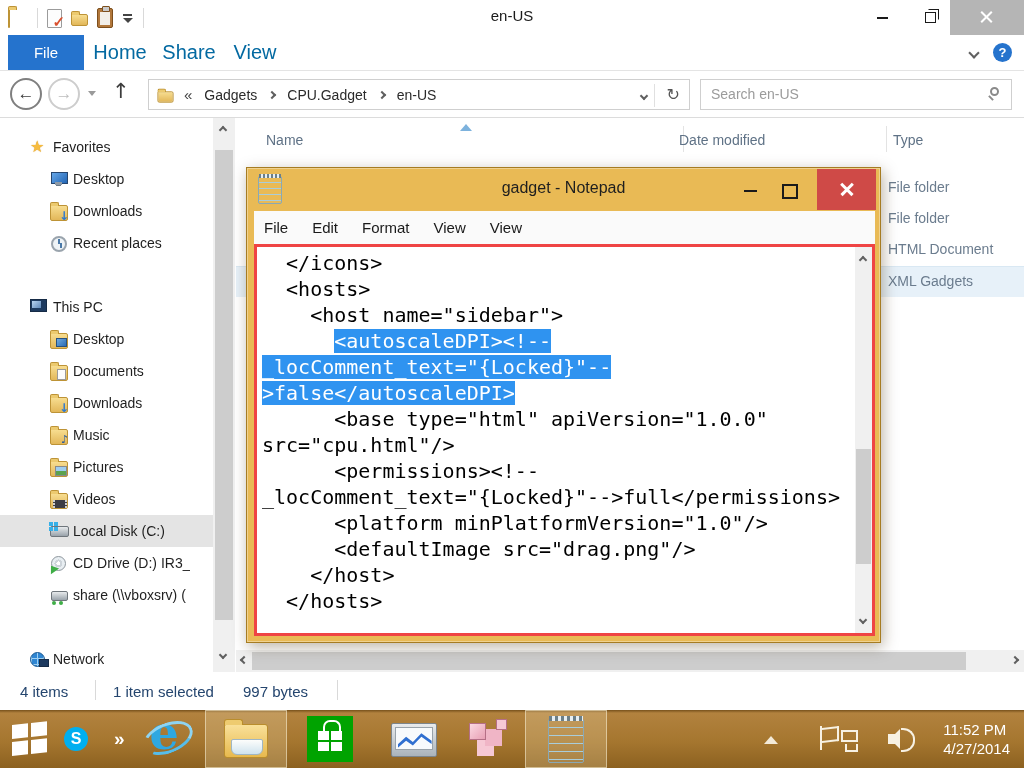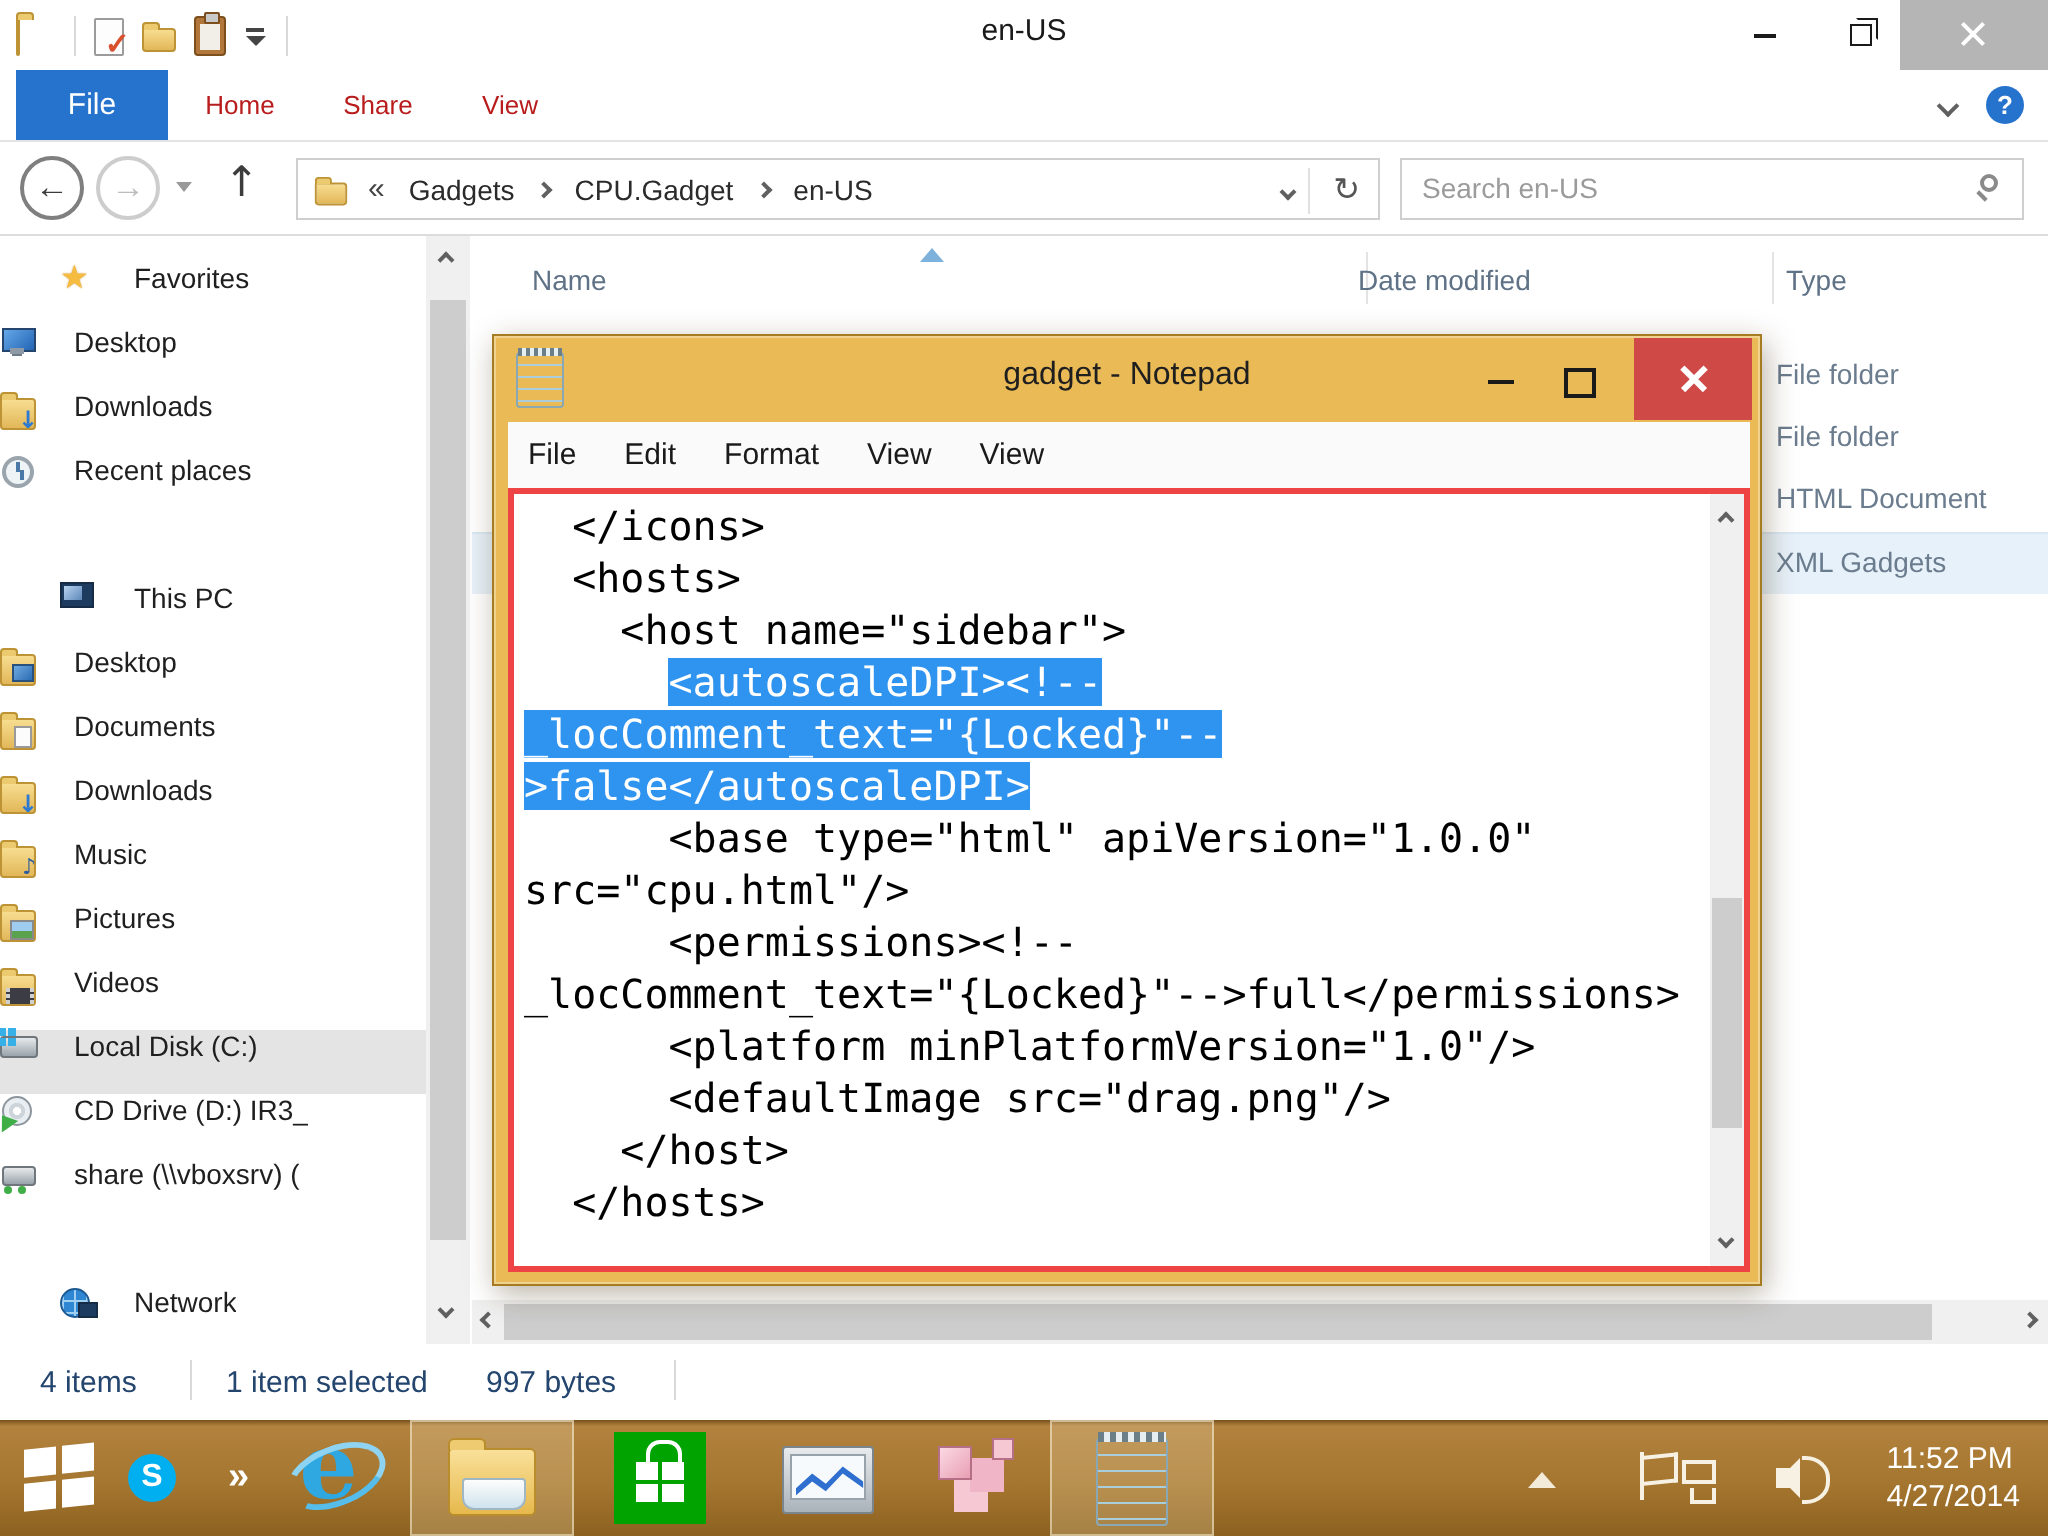--- a/index.html
+++ b/index.html
@@ -37,21 +37,21 @@
   .wb-rest { position:relative; }
   .wb-rest::before { content:""; position:absolute; width:9px; height:9px; border:1.5px solid #1a1a1a; left:20px; top:12px; background:#fff;}
   .wb-rest::after { content:""; position:absolute; width:9px; height:9px; border:1.5px solid #1a1a1a; border-left-color:transparent; border-bottom-color:transparent; left:23px; top:9px; }
   .wb-close { width:74px; background:#b5b5b5; position:relative; }
   .wb-close::before,.wb-close::after { content:""; position:absolute; width:15px; height:2px; background:#fff; left:29px; top:16px; }
   .wb-close::before { transform:rotate(45deg); } .wb-close::after { transform:rotate(-45deg); }
 
   
   .ribbon { position:absolute; left:0; top:35px; width:1024px; height:36px; background:#fff; border-bottom:1px solid #e4e4e4; }
   .tab-file { position:absolute; left:8px; top:0; width:76px; height:35px; background:#2573cd; color:#fff; font-size:15px; display:flex; align-items:center; justify-content:center; }
-  .tab { position:absolute; top:0; height:35px; color:#b91c1c; font-size:13px; display:flex; align-items:center; justify-content:center; }
+  .tab { position:absolute; top:0; height:35px; color:#0369a1; font-size:20px; display:flex; align-items:center; justify-content:center; }
   .tab-home { left:92px; width:56px; } .tab-share { left:160px; width:58px; } .tab-view { left:228px; width:54px; }
   .rib-chev { position:absolute; right:46px; top:14px; }
   .rib-help { position:absolute; right:12px; top:8px; width:19px; height:19px; border-radius:50%; background:#2573cd; color:#fff; font-size:13px; font-weight:bold; text-align:center; line-height:19px; }
 
   
   .addr-row { position:absolute; left:0; top:71px; width:1024px; height:47px; background:#fff; border-bottom:1px solid #dcdcdc; }
   .navbtn { position:absolute; top:7px; width:32px; height:32px; border-radius:50%; display:flex; align-items:center; justify-content:center; font-size:17px; }
   .nb-back { left:10px; border:2px solid #7f7f7f; color:#3c3c3c; }
   .nb-fwd  { left:48px; border:2px solid #cdcdcd; color:#bdbdbd; }
   .nb-hist { position:absolute; left:88px; top:20px; border-left:4px solid transparent; border-right:4px solid transparent; border-top:5px solid #9a9a9a; }
@@ -64,23 +64,23 @@
   .addr-chev { position:absolute; right:42px; top:13px; }
   .addr-sep { position:absolute; right:34px; top:4px; width:1px; height:23px; background:#e0e0e0; }
   .addr-refresh { position:absolute; right:9px; top:5px; font-size:16px; color:#555; font-family:"DejaVu Sans",sans-serif; }
   .search-box { position:absolute; left:700px; top:8px; width:312px; height:31px; border:1px solid #cfcfcf; background:#fff; }
   .search-ph { position:absolute; left:10px; top:6px; font-size:14px; color:#9b9b9b; }
   .mag { position:absolute; right:12px; top:7px; width:9px; height:9px; border:2px solid #8a8a8a; border-radius:50%; }
   .mag::after { content:""; position:absolute; left:-4px; top:8px; width:6px; height:2px; background:#8a8a8a; transform:rotate(45deg); }
 
   
   .navpane { position:absolute; left:0; top:131px; width:213px; }
-  .nav-item { position:relative; height:32px; display:flex; align-items:flex-start; gap:19px; font-size:14px; color:#1f1f1f; }
+  .nav-item { position:relative; height:32px; display:flex; align-items:center; gap:5px; font-size:14px; color:#1f1f1f; }
   .nav-item.lvl0 { padding-left:30px; }
-  .nav-item.lvl1 { }
+  .nav-item.lvl1 { padding-left:50px; }
   .nav-item.sel { background:#e4e4e4; }
   .nav-spacer { height:32px; }
   .nav-label { white-space:nowrap; overflow:hidden; }
 
   
   .ico { position:relative; width:18px; height:16px; flex:0 0 18px; }
   .i-star::before { content:"\2605"; position:absolute; left:0; top:-2px; font-size:16px; color:#f6bc3f; text-shadow:0 0 1px #c8871c; }
   .i-monitor::before { content:""; position:absolute; left:1px; top:1px; width:15px; height:10px; background:linear-gradient(135deg,#66a7e8,#2265b4); border:1px solid #25456e; }
   .i-monitor::after { content:""; position:absolute; left:5px; top:11px; width:7px; height:3px; background:#8e9aa6; box-shadow:0 2px 0 -1px #6d7a87; }
   .i-recent::before { content:""; position:absolute; left:1px; top:1px; width:12px; height:12px; border:2px solid #9aa4ad; border-radius:50%; background:#eef3f6; }

